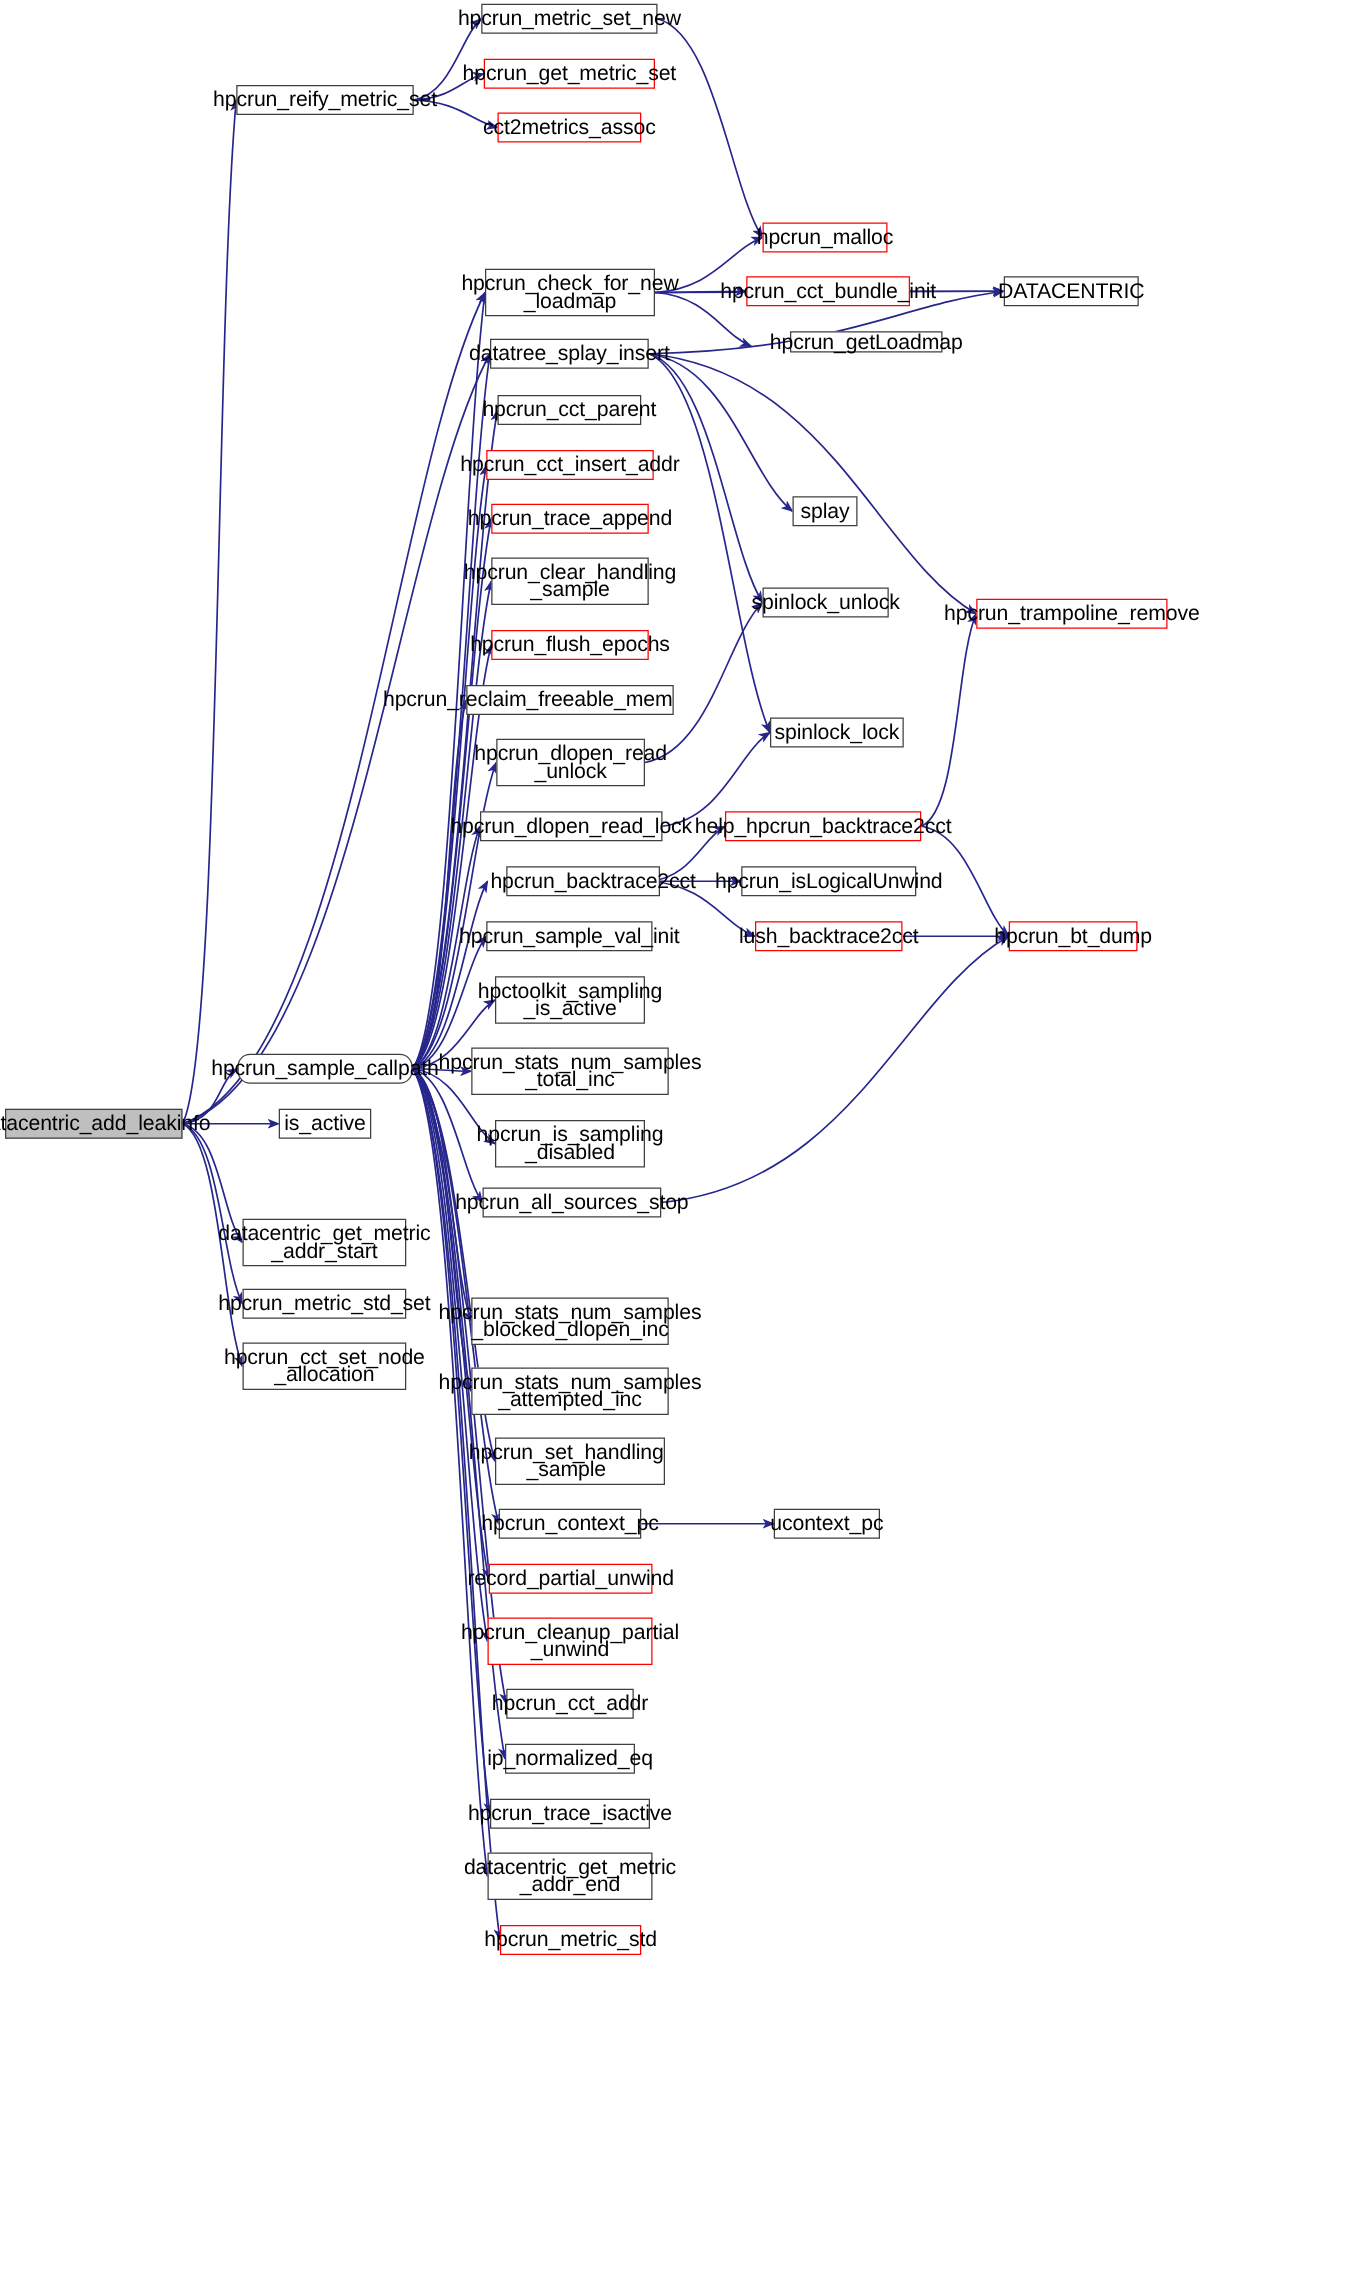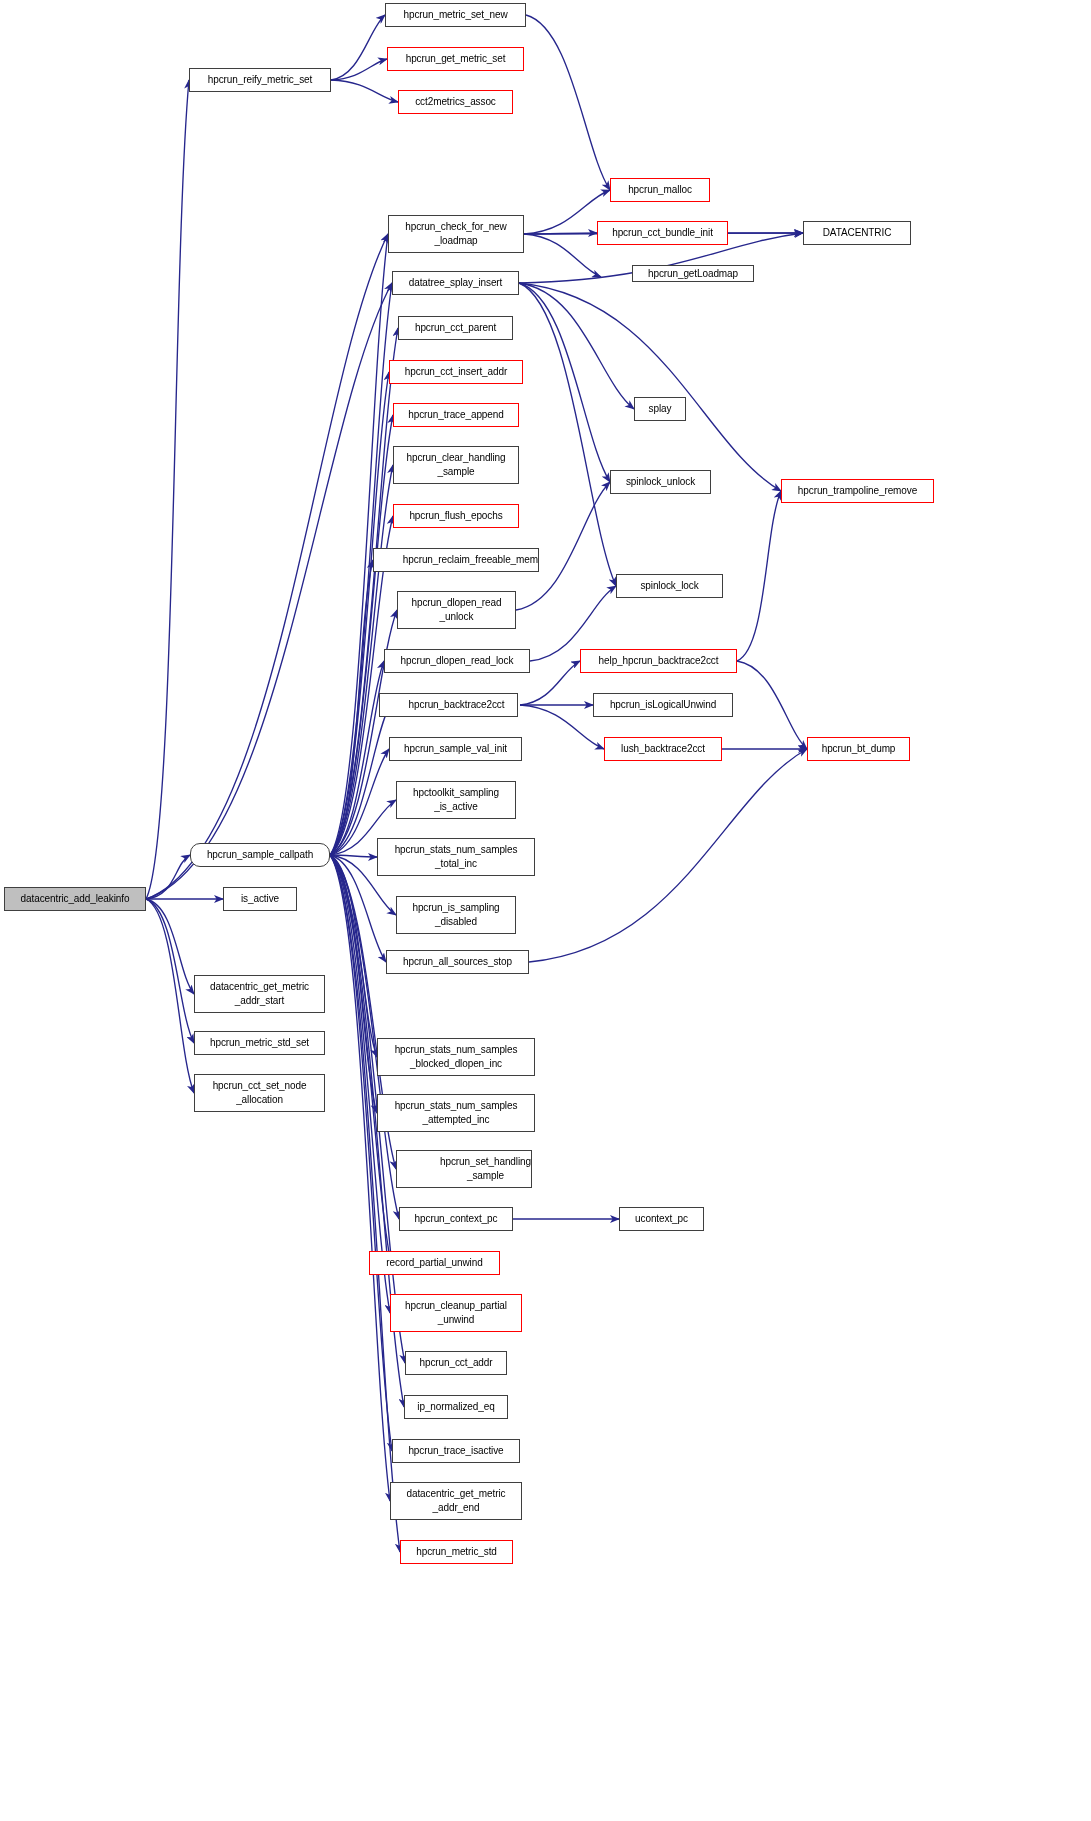--- a/index.html
+++ b/index.html
@@ -21,21 +21,21 @@
     width: 1091px;
     height: 1821px;
     pointer-events: none;
   }
   .node {
     position: absolute;
     box-sizing: border-box;
     border: 1px solid #3f3f3f;
     background: #ffffff;
     color: #000000;
-    font-size: 10px;
+    font-size: 17px;
     line-height: 14px;
     display: flex;
     align-items: center;
     justify-content: center;
     text-align: center;
     white-space: pre-line;
     letter-spacing: -0.1px;
   }
   .node.red {
     border-color: #ff0000;
@@ -132,21 +132,21 @@
     <div class="node" style="left: 398px; top: 316px; width: 115px; height: 24px;"><span>hpcrun_cct_parent</span></div>
     <div class="node red" style="left: 389px; top: 360px; width: 134px; height: 24px;"><span>hpcrun_cct_insert_addr</span></div>
     <div class="node red" style="left: 393px; top: 403px; width: 126px; height: 24px;"><span>hpcrun_trace_append</span></div>
     <div class="node" style="left: 393px; top: 446px; width: 126px; height: 38px;"><span>hpcrun_clear_handling
 _sample</span></div>
     <div class="node red" style="left: 393px; top: 504px; width: 126px; height: 24px;"><span>hpcrun_flush_epochs</span></div>
     <div class="node" style="left: 373px; top: 548px; width: 166px; height: 24px; justify-content: flex-end;"><span>hpcrun_reclaim_freeable_mem</span></div>
     <div class="node" style="left: 397px; top: 591px; width: 119px; height: 38px;"><span>hpcrun_dlopen_read
 _unlock</span></div>
     <div class="node" style="left: 384px; top: 649px; width: 146px; height: 24px;"><span>hpcrun_dlopen_read_lock</span></div>
-    <div class="node" style="left: 379px; top: 693px; width: 139px; height: 24px; padding-left: 16px;"><span>hpcrun_backtrace2cct</span></div>
+    <div class="node" style="left: 405px; top: 693px; width: 123px; height: 24px; padding-left: 16px;"><span>hpcrun_backtrace2cct</span></div>
     <div class="node" style="left: 389px; top: 737px; width: 133px; height: 24px;"><span>hpcrun_sample_val_init</span></div>
     <div class="node" style="left: 396px; top: 781px; width: 120px; height: 38px;"><span>hpctoolkit_sampling
 _is_active</span></div>
     <div class="node" style="left: 377px; top: 838px; width: 158px; height: 38px;"><span>hpcrun_stats_num_samples
 _total_inc</span></div>
     <div class="node" style="left: 396px; top: 896px; width: 120px; height: 38px;"><span>hpcrun_is_sampling
 _disabled</span></div>
     <div class="node" style="left: 386px; top: 950px; width: 143px; height: 24px;"><span>hpcrun_all_sources_stop</span></div>
     <div class="node" style="left: 190px; top: 843px; width: 140px; height: 24px; border-radius: 10px;"><span>hpcrun_sample_callpath</span></div>
     <div class="node" style="left: 223px; top: 887px; width: 74px; height: 24px;"><span>is_active</span></div>
@@ -156,21 +156,21 @@
     <div class="node" style="left: 194px; top: 1074px; width: 131px; height: 38px;"><span>hpcrun_cct_set_node
 _allocation</span></div>
     <div class="node" style="left: 377px; top: 1038px; width: 158px; height: 38px;"><span>hpcrun_stats_num_samples
 _blocked_dlopen_inc</span></div>
     <div class="node" style="left: 377px; top: 1094px; width: 158px; height: 38px;"><span>hpcrun_stats_num_samples
 _attempted_inc</span></div>
     <div class="node" style="left: 396px; top: 1150px; width: 136px; height: 38px; justify-content: flex-end;"><span>hpcrun_set_handling
 _sample</span></div>
     <div class="node" style="left: 399px; top: 1207px; width: 114px; height: 24px;"><span>hpcrun_context_pc</span></div>
     <div class="node" style="left: 619px; top: 1207px; width: 85px; height: 24px;"><span>ucontext_pc</span></div>
-    <div class="node red" style="left: 369px; top: 1251px; width: 131px; height: 24px;"><span>record_partial_unwind</span></div>
+    <div class="node red" style="left: 391px; top: 1251px; width: 131px; height: 24px;"><span>record_partial_unwind</span></div>
     <div class="node red" style="left: 390px; top: 1294px; width: 132px; height: 38px;"><span>hpcrun_cleanup_partial
 _unwind</span></div>
     <div class="node" style="left: 405px; top: 1351px; width: 102px; height: 24px;"><span>hpcrun_cct_addr</span></div>
     <div class="node" style="left: 404px; top: 1395px; width: 104px; height: 24px;"><span>ip_normalized_eq</span></div>
     <div class="node" style="left: 392px; top: 1439px; width: 128px; height: 24px;"><span>hpcrun_trace_isactive</span></div>
     <div class="node" style="left: 390px; top: 1482px; width: 132px; height: 38px;"><span>datacentric_get_metric
 _addr_end</span></div>
     <div class="node red" style="left: 400px; top: 1540px; width: 113px; height: 24px;"><span>hpcrun_metric_std</span></div>
     <div class="node" style="left: 634px; top: 397px; width: 52px; height: 24px;"><span>splay</span></div>
     <div class="node" style="left: 610px; top: 470px; width: 101px; height: 24px;"><span>spinlock_unlock</span></div>

